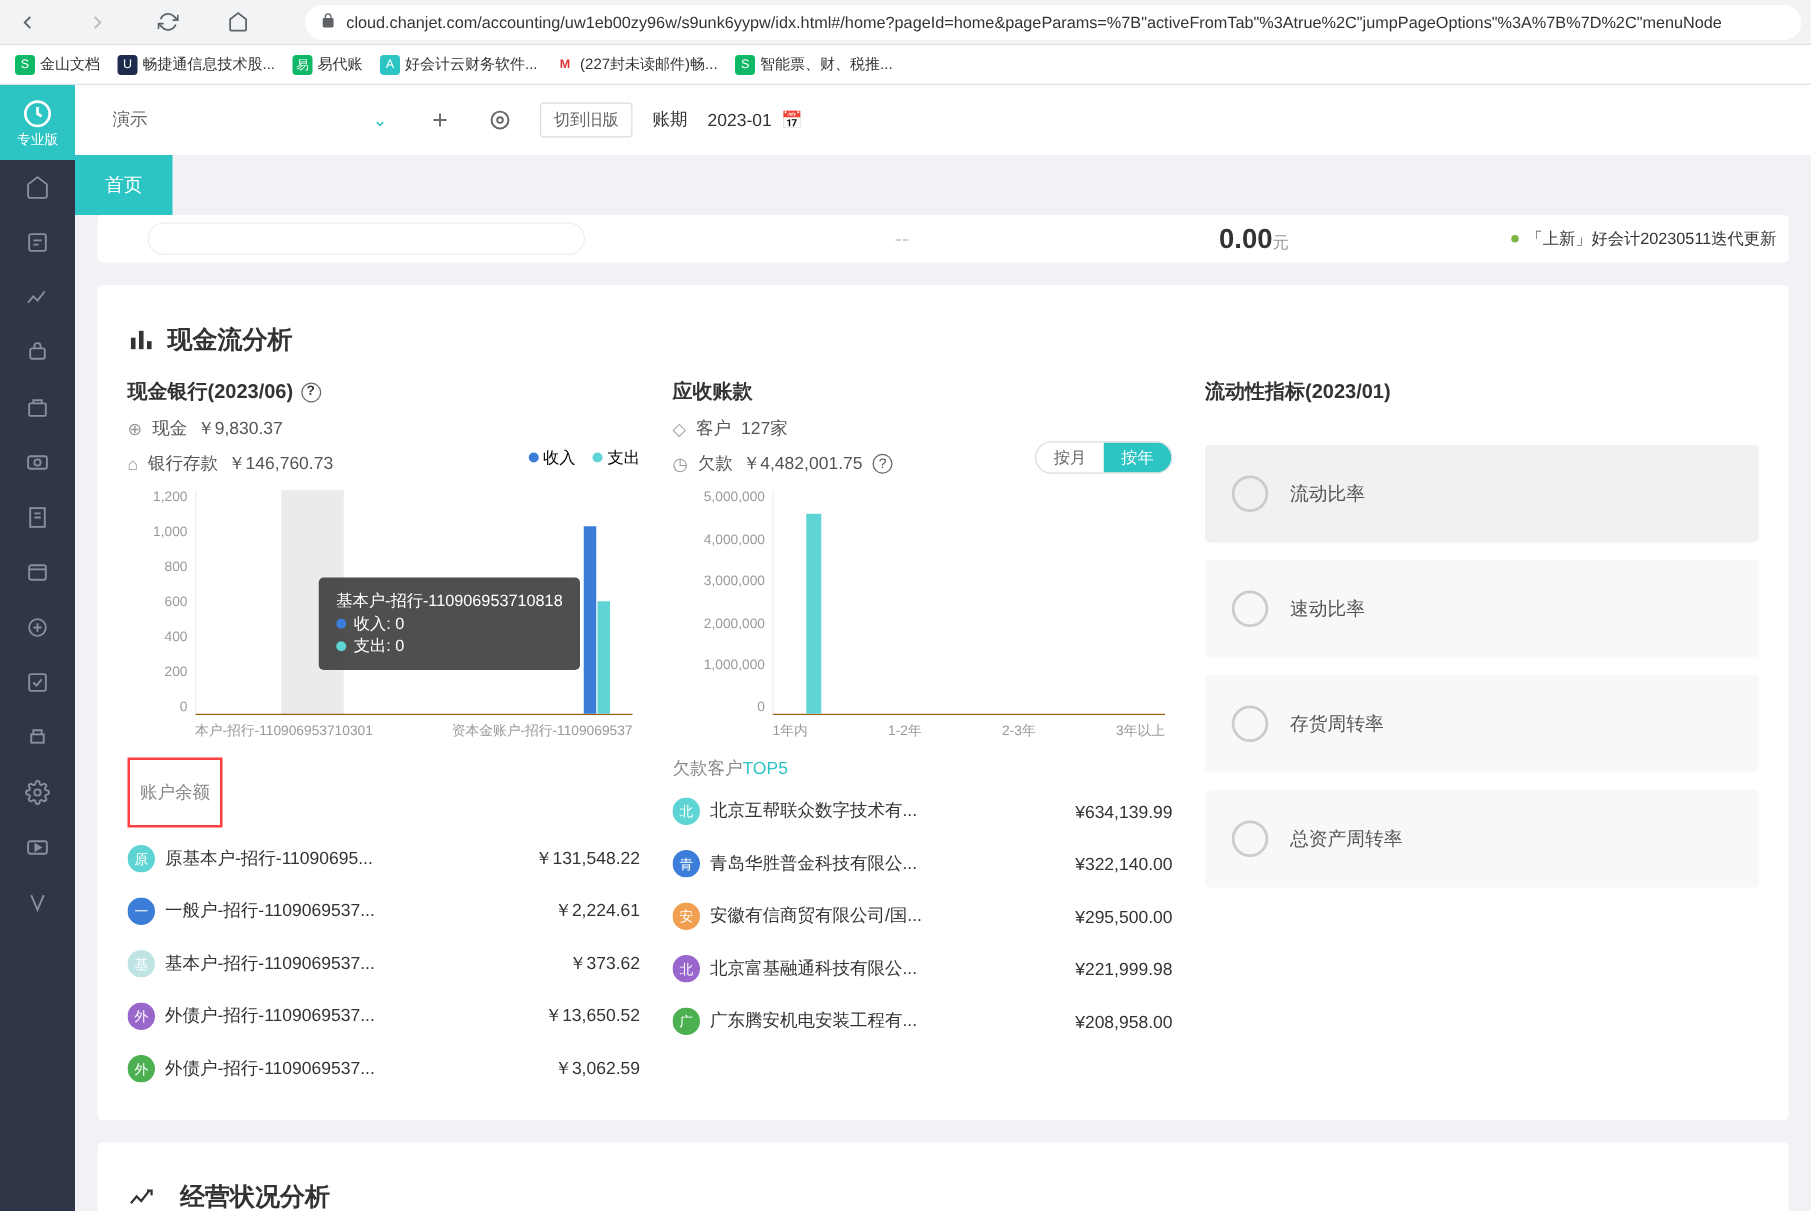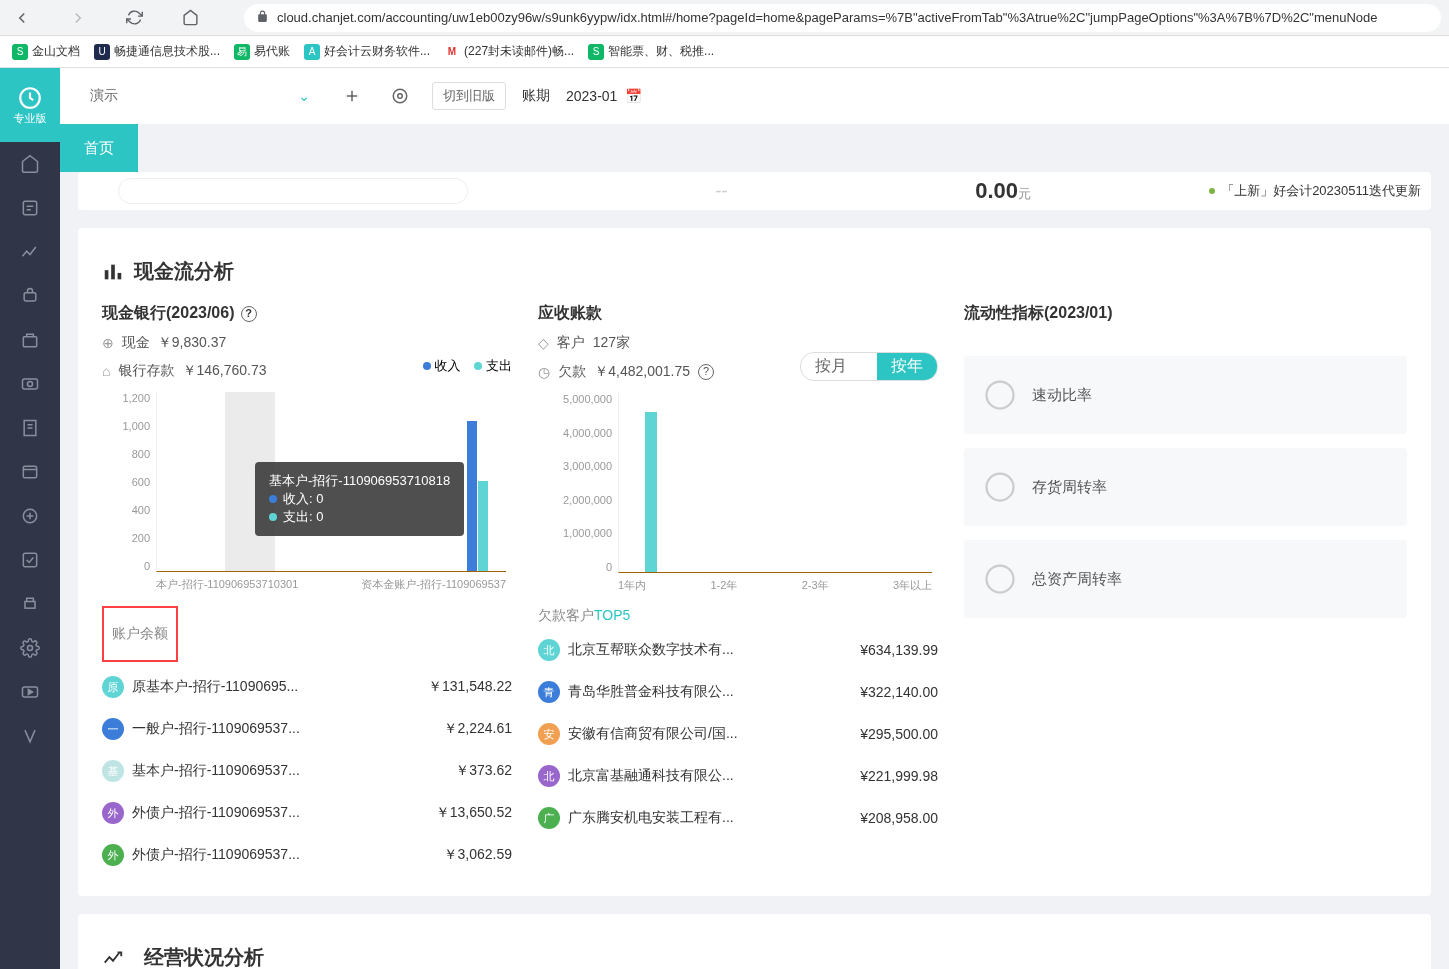--- a/index.html
+++ b/index.html
@@ -12,21 +12,21 @@
 .url-bar { flex: 1; height: 28px; background: #fff; border-radius: 14px; display: flex; align-items: center; padding: 0 12px; margin-left: 12px; font-size: 13px; color: #333; }
 .lock { margin-right: 8px; color: #5f6368; }
 
 
 .bookmarks { height: 32px; background: #fff; border-bottom: 1px solid #e0e0e0; display: flex; align-items: center; padding: 0 12px; gap: 14px; font-size: 12px; color: #333; }
 .bm { display: flex; align-items: center; gap: 4px; cursor: pointer; }
 .bm-icon { width: 16px; height: 16px; border-radius: 3px; display: inline-flex; align-items: center; justify-content: center; font-size: 10px; color: #fff; }
 
 
 .sidebar { position: absolute; left: 0; top: 68px; width: 60px; height: calc(100% - 68px); background: #303548; display: flex; flex-direction: column; align-items: center; }
-.app-logo { width: 60px; height: 74px; background: #2dc4c4; display: flex; flex-direction: column; align-items: center; justify-content: center; color: #fff; font-size: 11px; }
+.app-logo { width: 60px; height: 60px; background: #2dc4c4; display: flex; flex-direction: column; align-items: center; justify-content: center; color: #fff; font-size: 11px; }
 .side-icon { width: 60px; height: 44px; display: flex; align-items: center; justify-content: center; color: #8a8f9e; cursor: pointer; }
 
 
 .topbar { position: absolute; left: 60px; top: 68px; right: 0; height: 56px; background: #fff; display: flex; align-items: center; padding: 0 20px; gap: 16px; }
 .company-select { width: 240px; height: 32px; display: flex; align-items: center; padding: 0 10px; color: #666; font-size: 14px; }
 .topbar-btn { width: 32px; height: 32px; display: flex; align-items: center; justify-content: center; color: #666; cursor: pointer; }
 .old-ver-btn { padding: 4px 10px; border: 1px solid #ddd; border-radius: 3px; font-size: 13px; color: #666; cursor: pointer; }
 .period-lbl { font-size: 14px; color: #333; }
 .period-val { font-size: 14px; color: #333; }
 .date-icon { color: #2dc4c4; margin-left: 4px; }
@@ -67,21 +67,21 @@
 .plot { position: absolute; left: 54px; right: 6px; top: 0; bottom: 20px; border-bottom: 1px solid #a16207; border-left: 1px solid #eee; }
 .plot-wide { left: 80px; }
 .x-labels { position: absolute; bottom: 0; left: 54px; right: 6px; display: flex; justify-content: space-between; font-size: 11px; color: #999; }
 .x-labels-wide { left: 80px; }
 
 .bar { position: absolute; bottom: 0; width: 10px; }
 .bar-highlight { position: absolute; bottom: 0; top: 0; width: 50px; background: rgba(0,0,0,0.08); }
 .tooltip { position: absolute; background: rgba(60,60,60,0.9); color: #fff; padding: 10px 14px; border-radius: 4px; font-size: 13px; white-space: nowrap; }
 .tt-dot { width: 8px; height: 8px; border-radius: 50%; display: inline-block; margin-right: 6px; }
 
-.toggle-group { display: inline-flex; border: 1px solid #ddd; border-radius: 14px; overflow: hidden; font-size: 16px; gap: 16px; }
+.toggle-group { display: inline-flex; border: 1px solid #ddd; border-radius: 14px; overflow: hidden; font-size: 13px; }
 .toggle-btn { padding: 3px 14px; cursor: pointer; color: #666; }
 .toggle-btn.active { background: #2dc4c4; color: #fff; }
 
 .sub-h { font-size: 14px; color: #888; margin-top: 14px; margin-bottom: 4px; }
 .top5-lbl { color: #2dc4c4; }
 .red-box { border: 2.5px solid #ff4040; padding: 17px 8px; display: inline-block; }
 .acct-row { display: flex; align-items: center; justify-content: space-between; padding: 10px 0; font-size: 14px; color: #333; }
 .acct-name { display: flex; align-items: center; gap: 8px; max-width: 230px; overflow: hidden; text-overflow: ellipsis; white-space: nowrap; }
 .acct-badge { width: 22px; height: 22px; border-radius: 50%; display: inline-flex; align-items: center; justify-content: center; font-size: 11px; color: #fff; flex-shrink: 0; }
 
@@ -428,20 +428,26 @@
             </div>
           </div>
       </div>
 
       <div class="col-right">
         <div class="section-h">
             <span>流动性指标(2023/01)</span>
           </div>
         <div style="height:32px"></div>
         <div id="metric-cards">
+            <div class="metric-card active">
+              <svg class="metric-icon" viewBox="0 0 24 24" fill="none" stroke="currentColor" stroke-width="1.5">
+                <circle cx="12" cy="12" r="9"></circle>
+              </svg>
+              <span>流动比率</span>
+            </div>
             <div class="metric-card">
               <svg class="metric-icon" viewBox="0 0 24 24" fill="none" stroke="currentColor" stroke-width="1.5">
                 <circle cx="12" cy="12" r="9"></circle>
               </svg>
               <span>速动比率</span>
             </div>
             <div class="metric-card">
               <svg class="metric-icon" viewBox="0 0 24 24" fill="none" stroke="currentColor" stroke-width="1.5">
                 <circle cx="12" cy="12" r="9"></circle>
               </svg>

